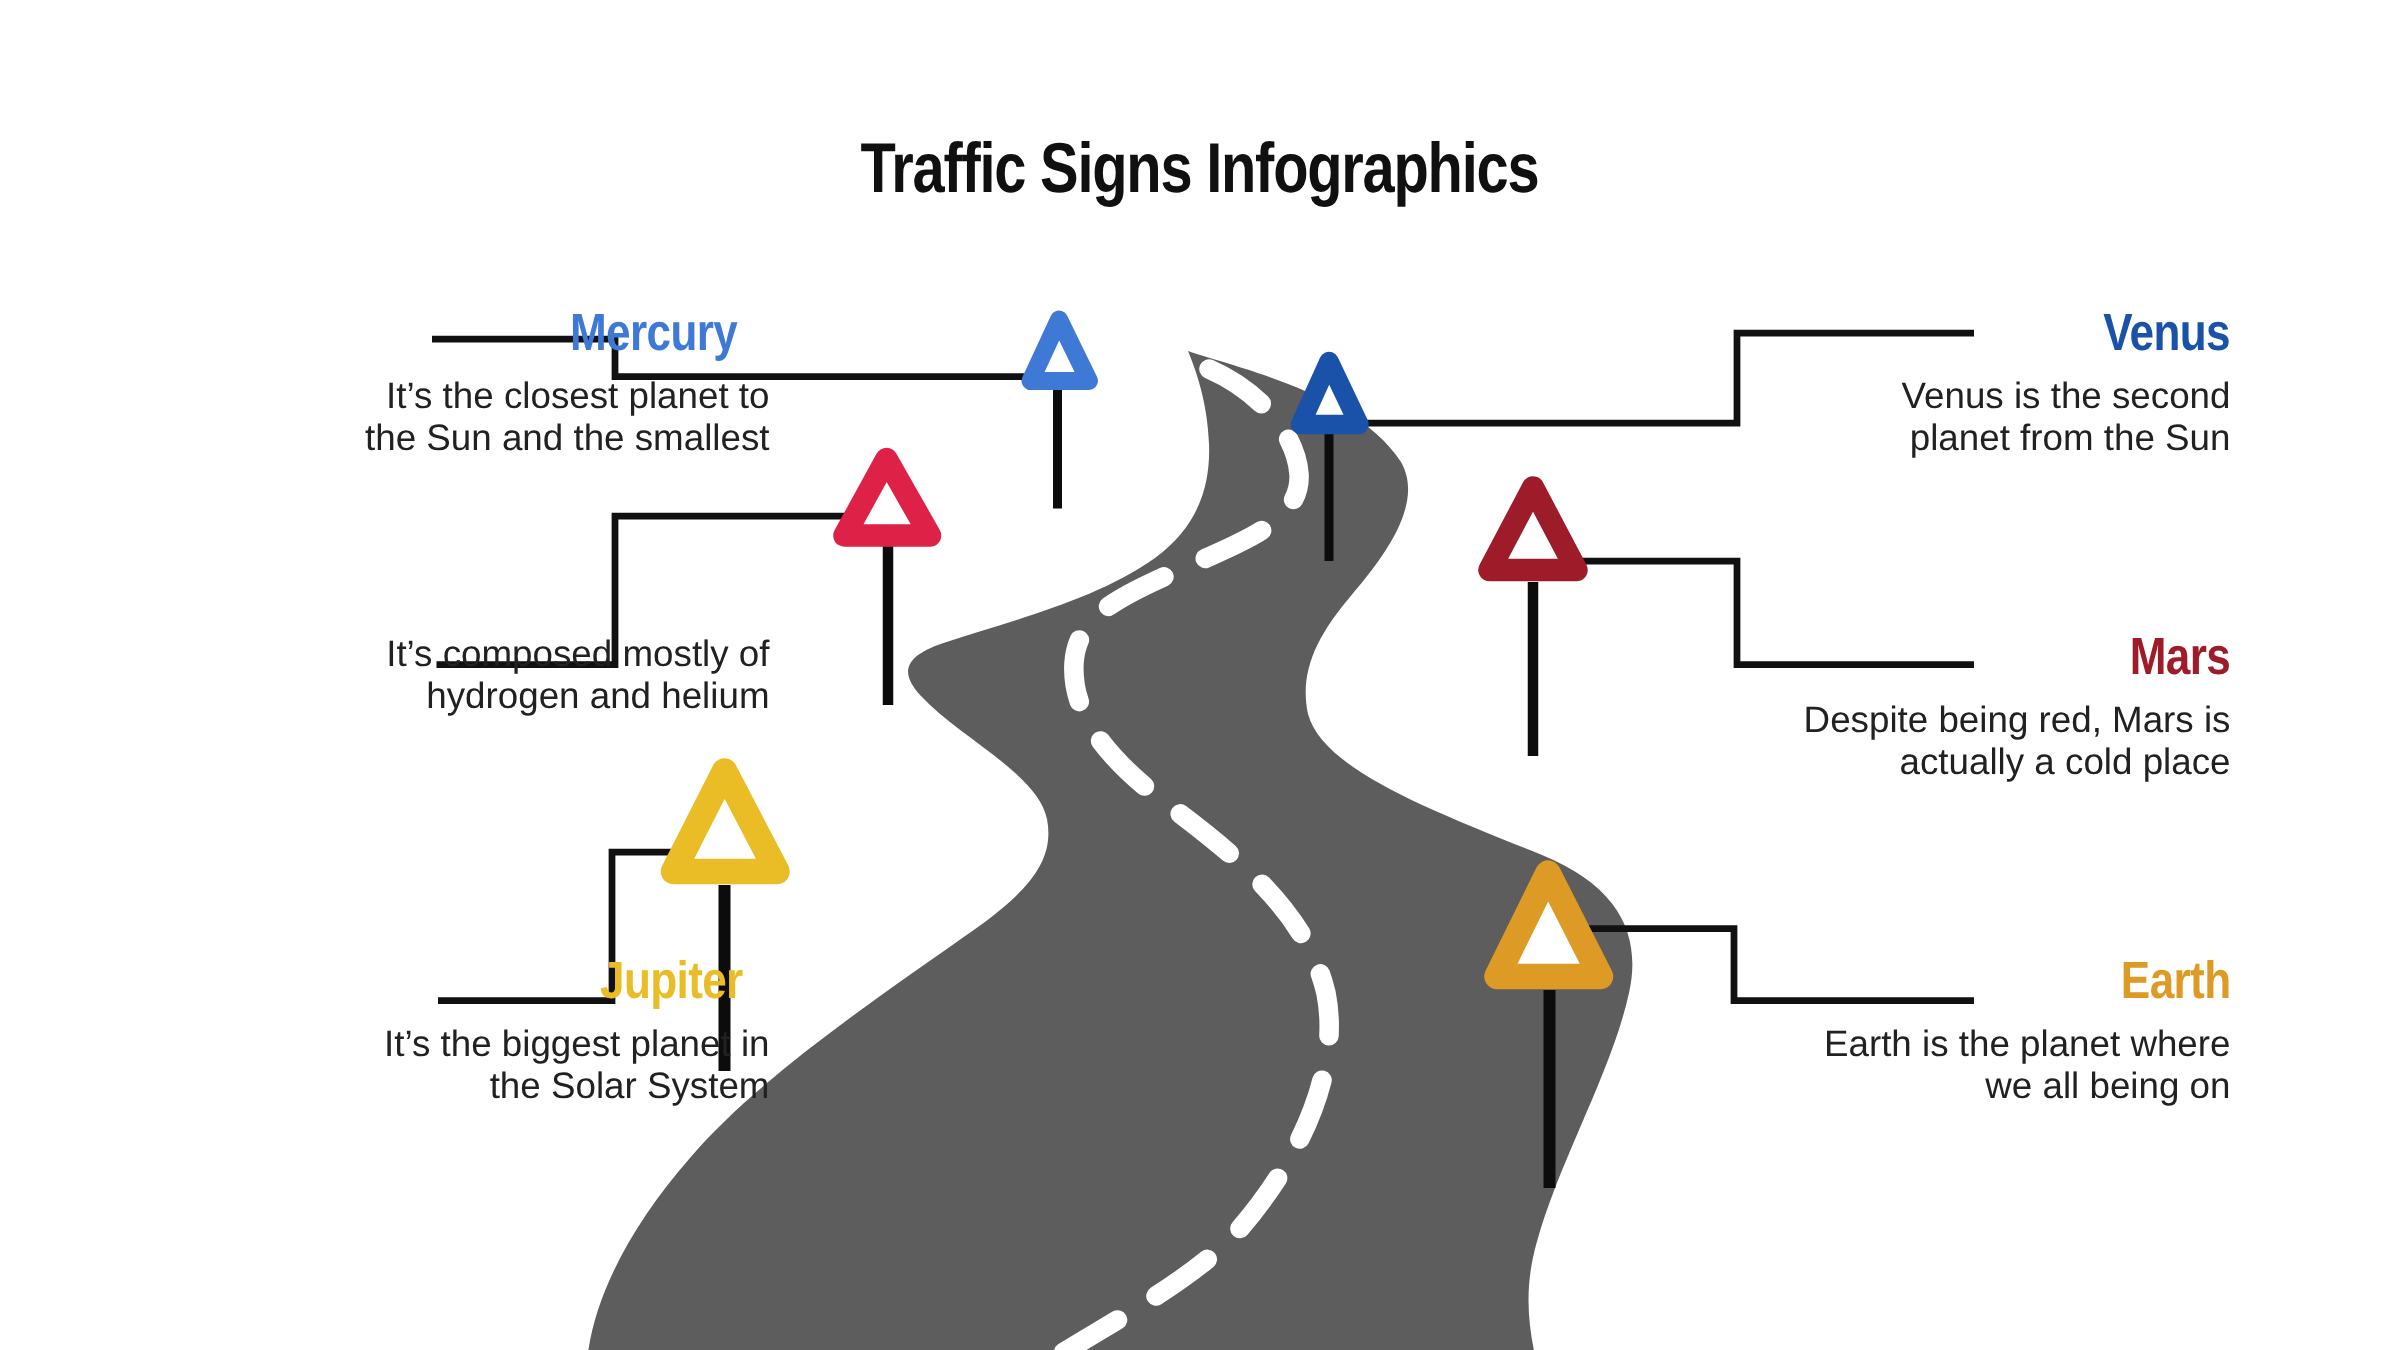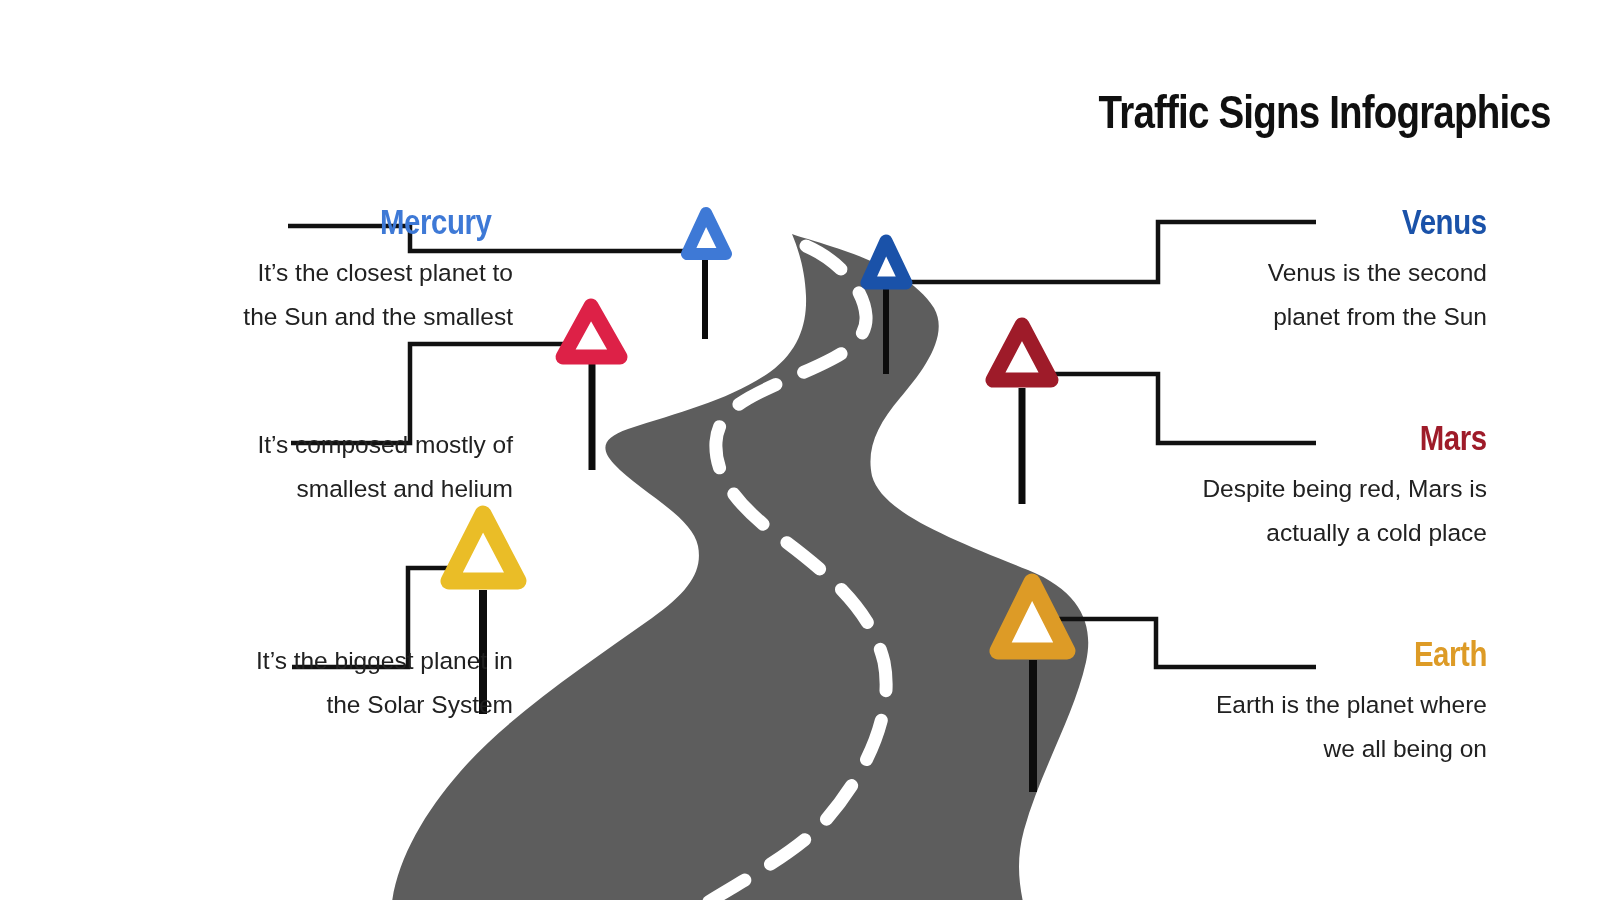--- a/index.html
+++ b/index.html
@@ -3,36 +3,36 @@
 <meta charset="utf-8">
 <style>
   html,body{margin:0;padding:0;}
   body{
     width:1600px;height:900px;position:relative;overflow:hidden;
     background:#ffffff;font-family:"Liberation Sans", sans-serif;
   }
   .stage{position:absolute;inset:0;width:1600px;height:900px;}
   svg.scene{position:absolute;left:0;top:0;}
   .title{
-    position:absolute;top:84px;left:0;width:1600px;text-align:right;
+    position:absolute;top:84px;left:0;width:1600px;text-align:center;
     font-size:47px;font-weight:bold;color:#101010;letter-spacing:-1px;
   }
   .title-inner{display:inline-block;transform:scaleX(.82);transform-origin:50% 50%;}
   .label{position:absolute;width:420px;}
   .label.left{left:93px;text-align:right;}
   .label.right{right:113px;text-align:right;}
   .row1{top:200px;} .row2{top:416px;} .row3{top:632px;}
   .planet-name{
     font-size:35px;font-weight:bold;letter-spacing:-.5px;line-height:44px;
   }
   .planet-name .cond{display:inline-block;transform:scaleX(.84);}
   .label.left  .planet-name .cond{transform-origin:0 50%;}
   .label.right .planet-name .cond{transform-origin:100% 50%;}
   .planet-desc{
-    margin-top:7px;font-size:24.5px;line-height:44px;color:#212121;
+    margin-top:7px;font-size:24.5px;line-height:28px;color:#212121;
     white-space:pre-line;
   }
 </style>
 </head>
 <body>
 
 <div class="stage">
 
   <svg class="scene" width="1600" height="900" viewBox="0 0 1600 900">
 
@@ -92,24 +92,27 @@
   <div class="label left row1">
     <div class="planet-name">
       <span class="cond" style="color: rgb(62, 121, 214);">Mercury</span>
     </div>
     <div class="planet-desc">It’s the closest planet to
 the Sun and the smallest</div>
   </div>
 
   <div class="label left row2">
     <div class="planet-desc">It’s composed mostly of
-smallest and helium</div>
+hydrogen and helium</div>
   </div>
 
   <div class="label left row3">
+    <div class="planet-name">
+      <span class="cond" style="color: rgb(234, 189, 39);">Jupiter</span>
+    </div>
     <div class="planet-desc">It’s the biggest planet in
 the Solar System</div>
   </div>
 
   <div class="label right row1">
     <div class="planet-name">
       <span class="cond" style="color: rgb(26, 82, 169);">Venus</span>
     </div>
     <div class="planet-desc">Venus is the second
 planet from the Sun</div>

